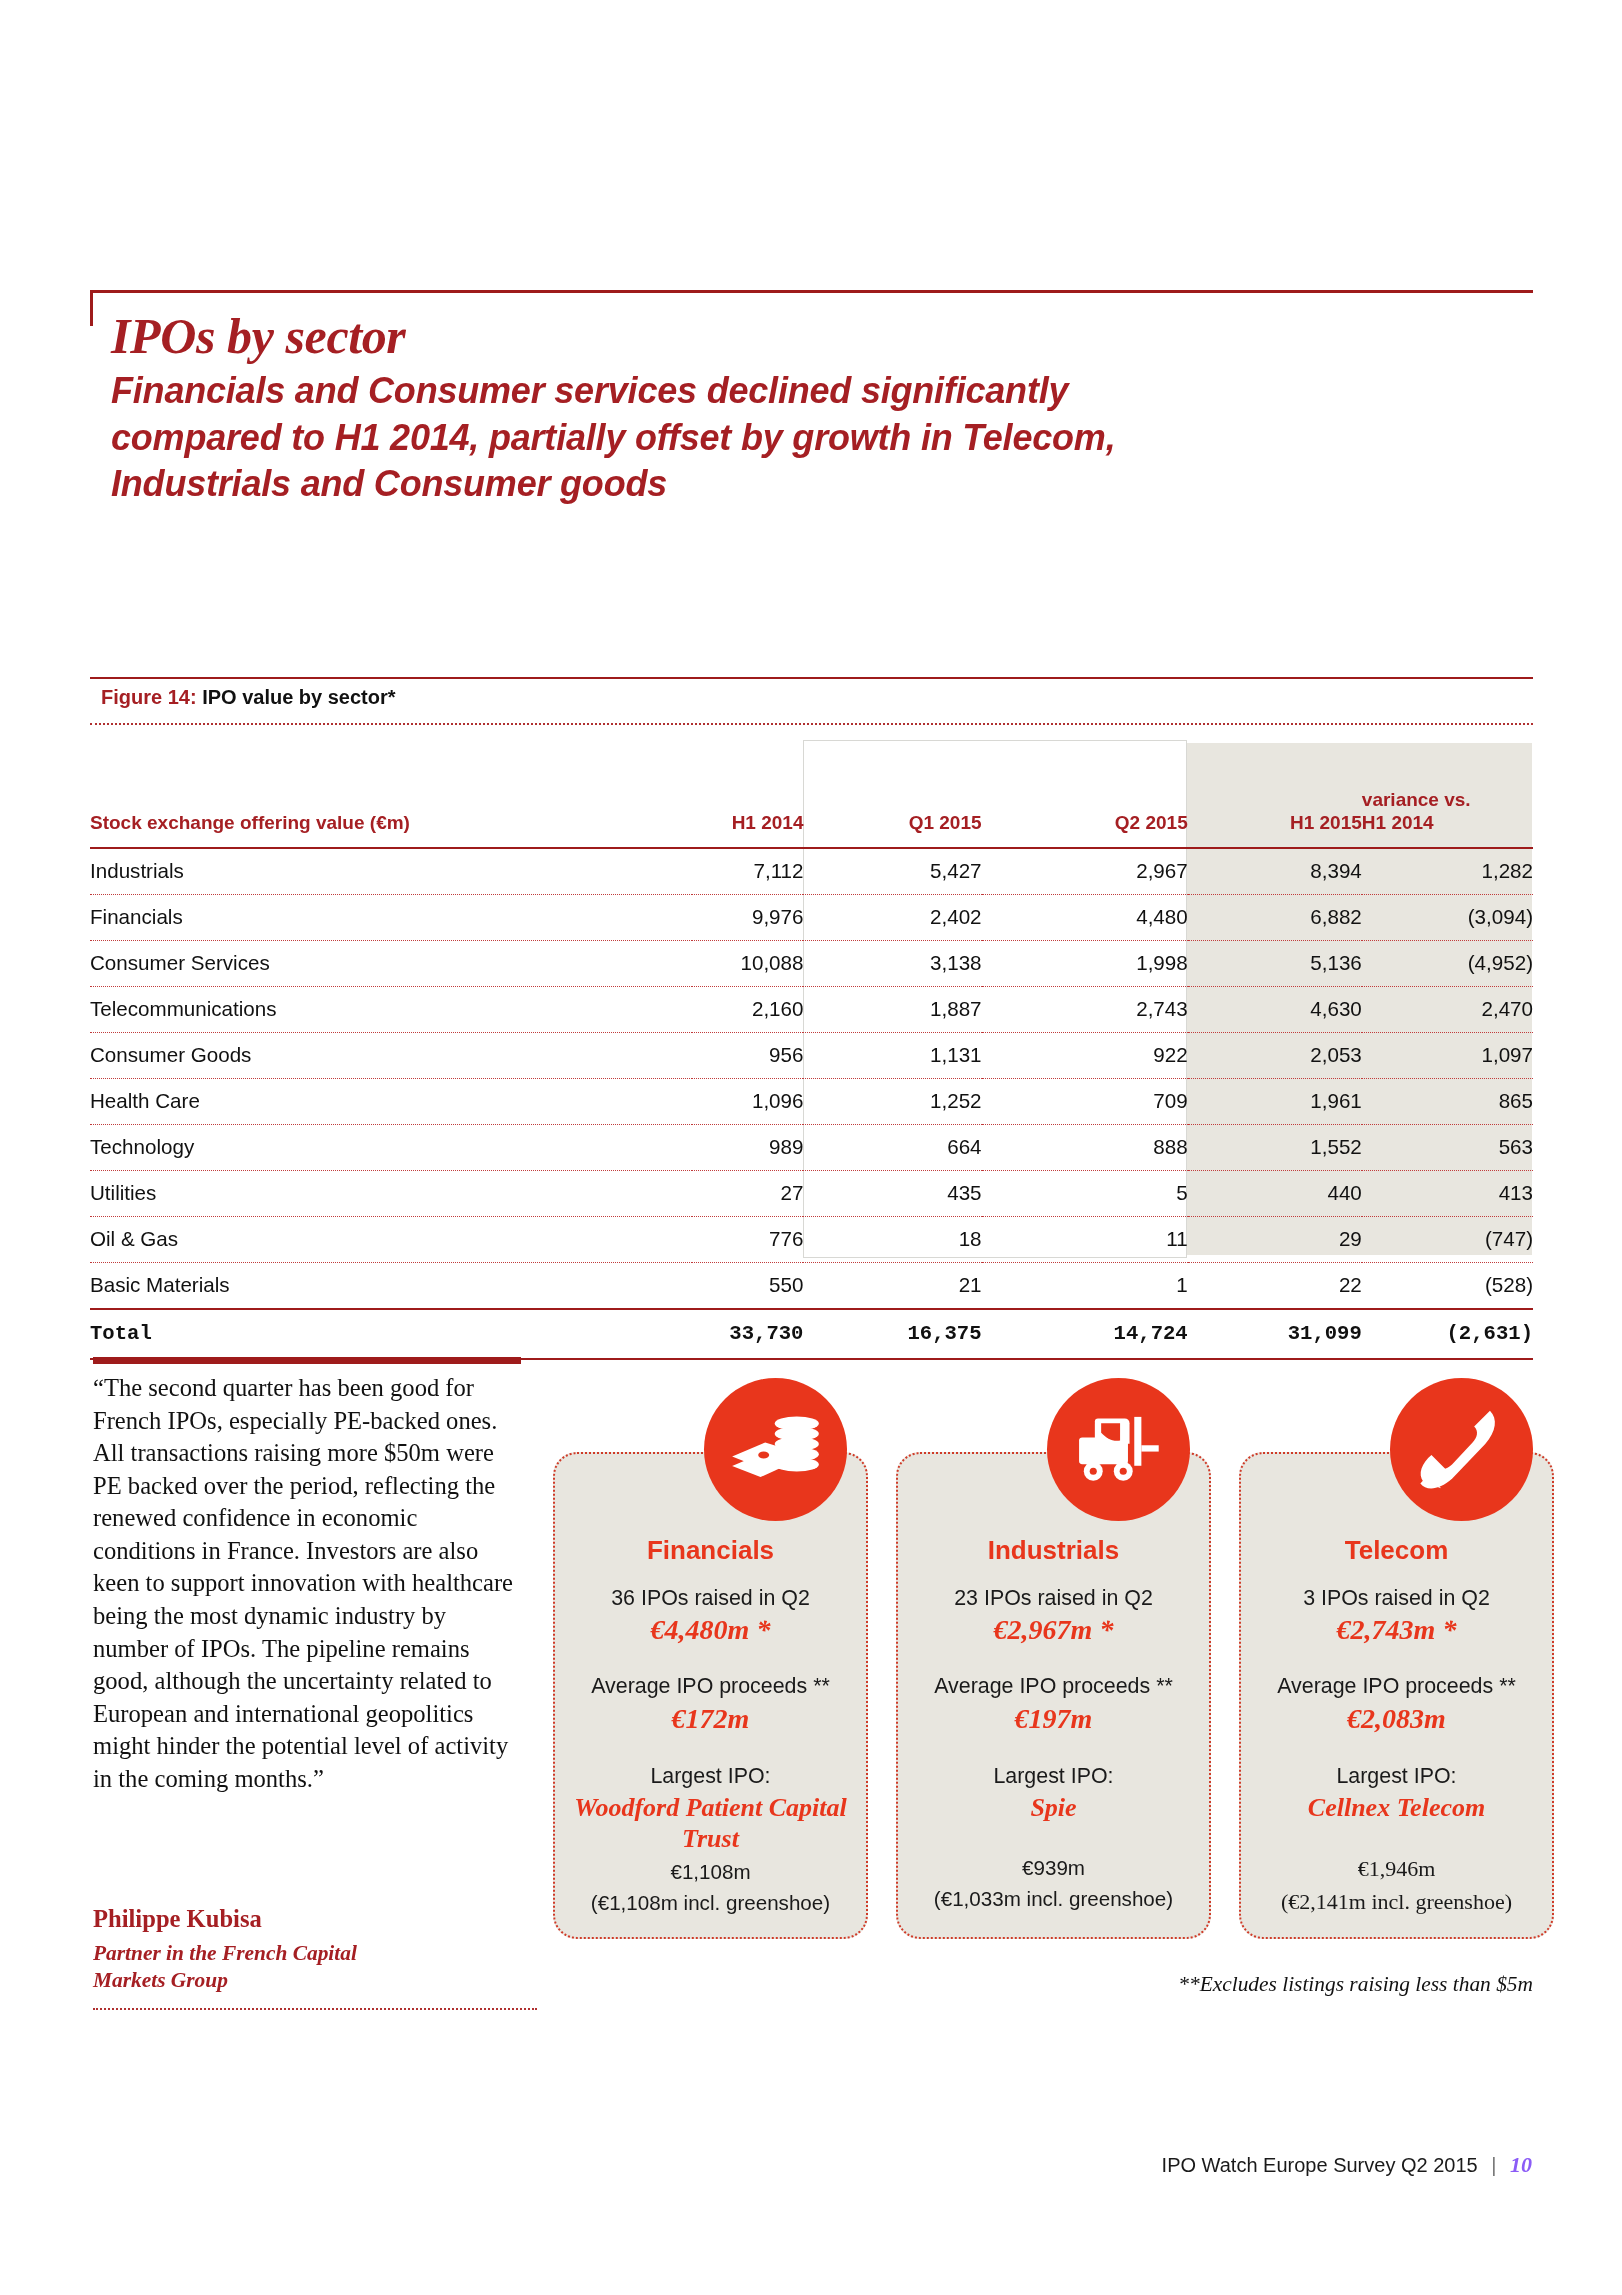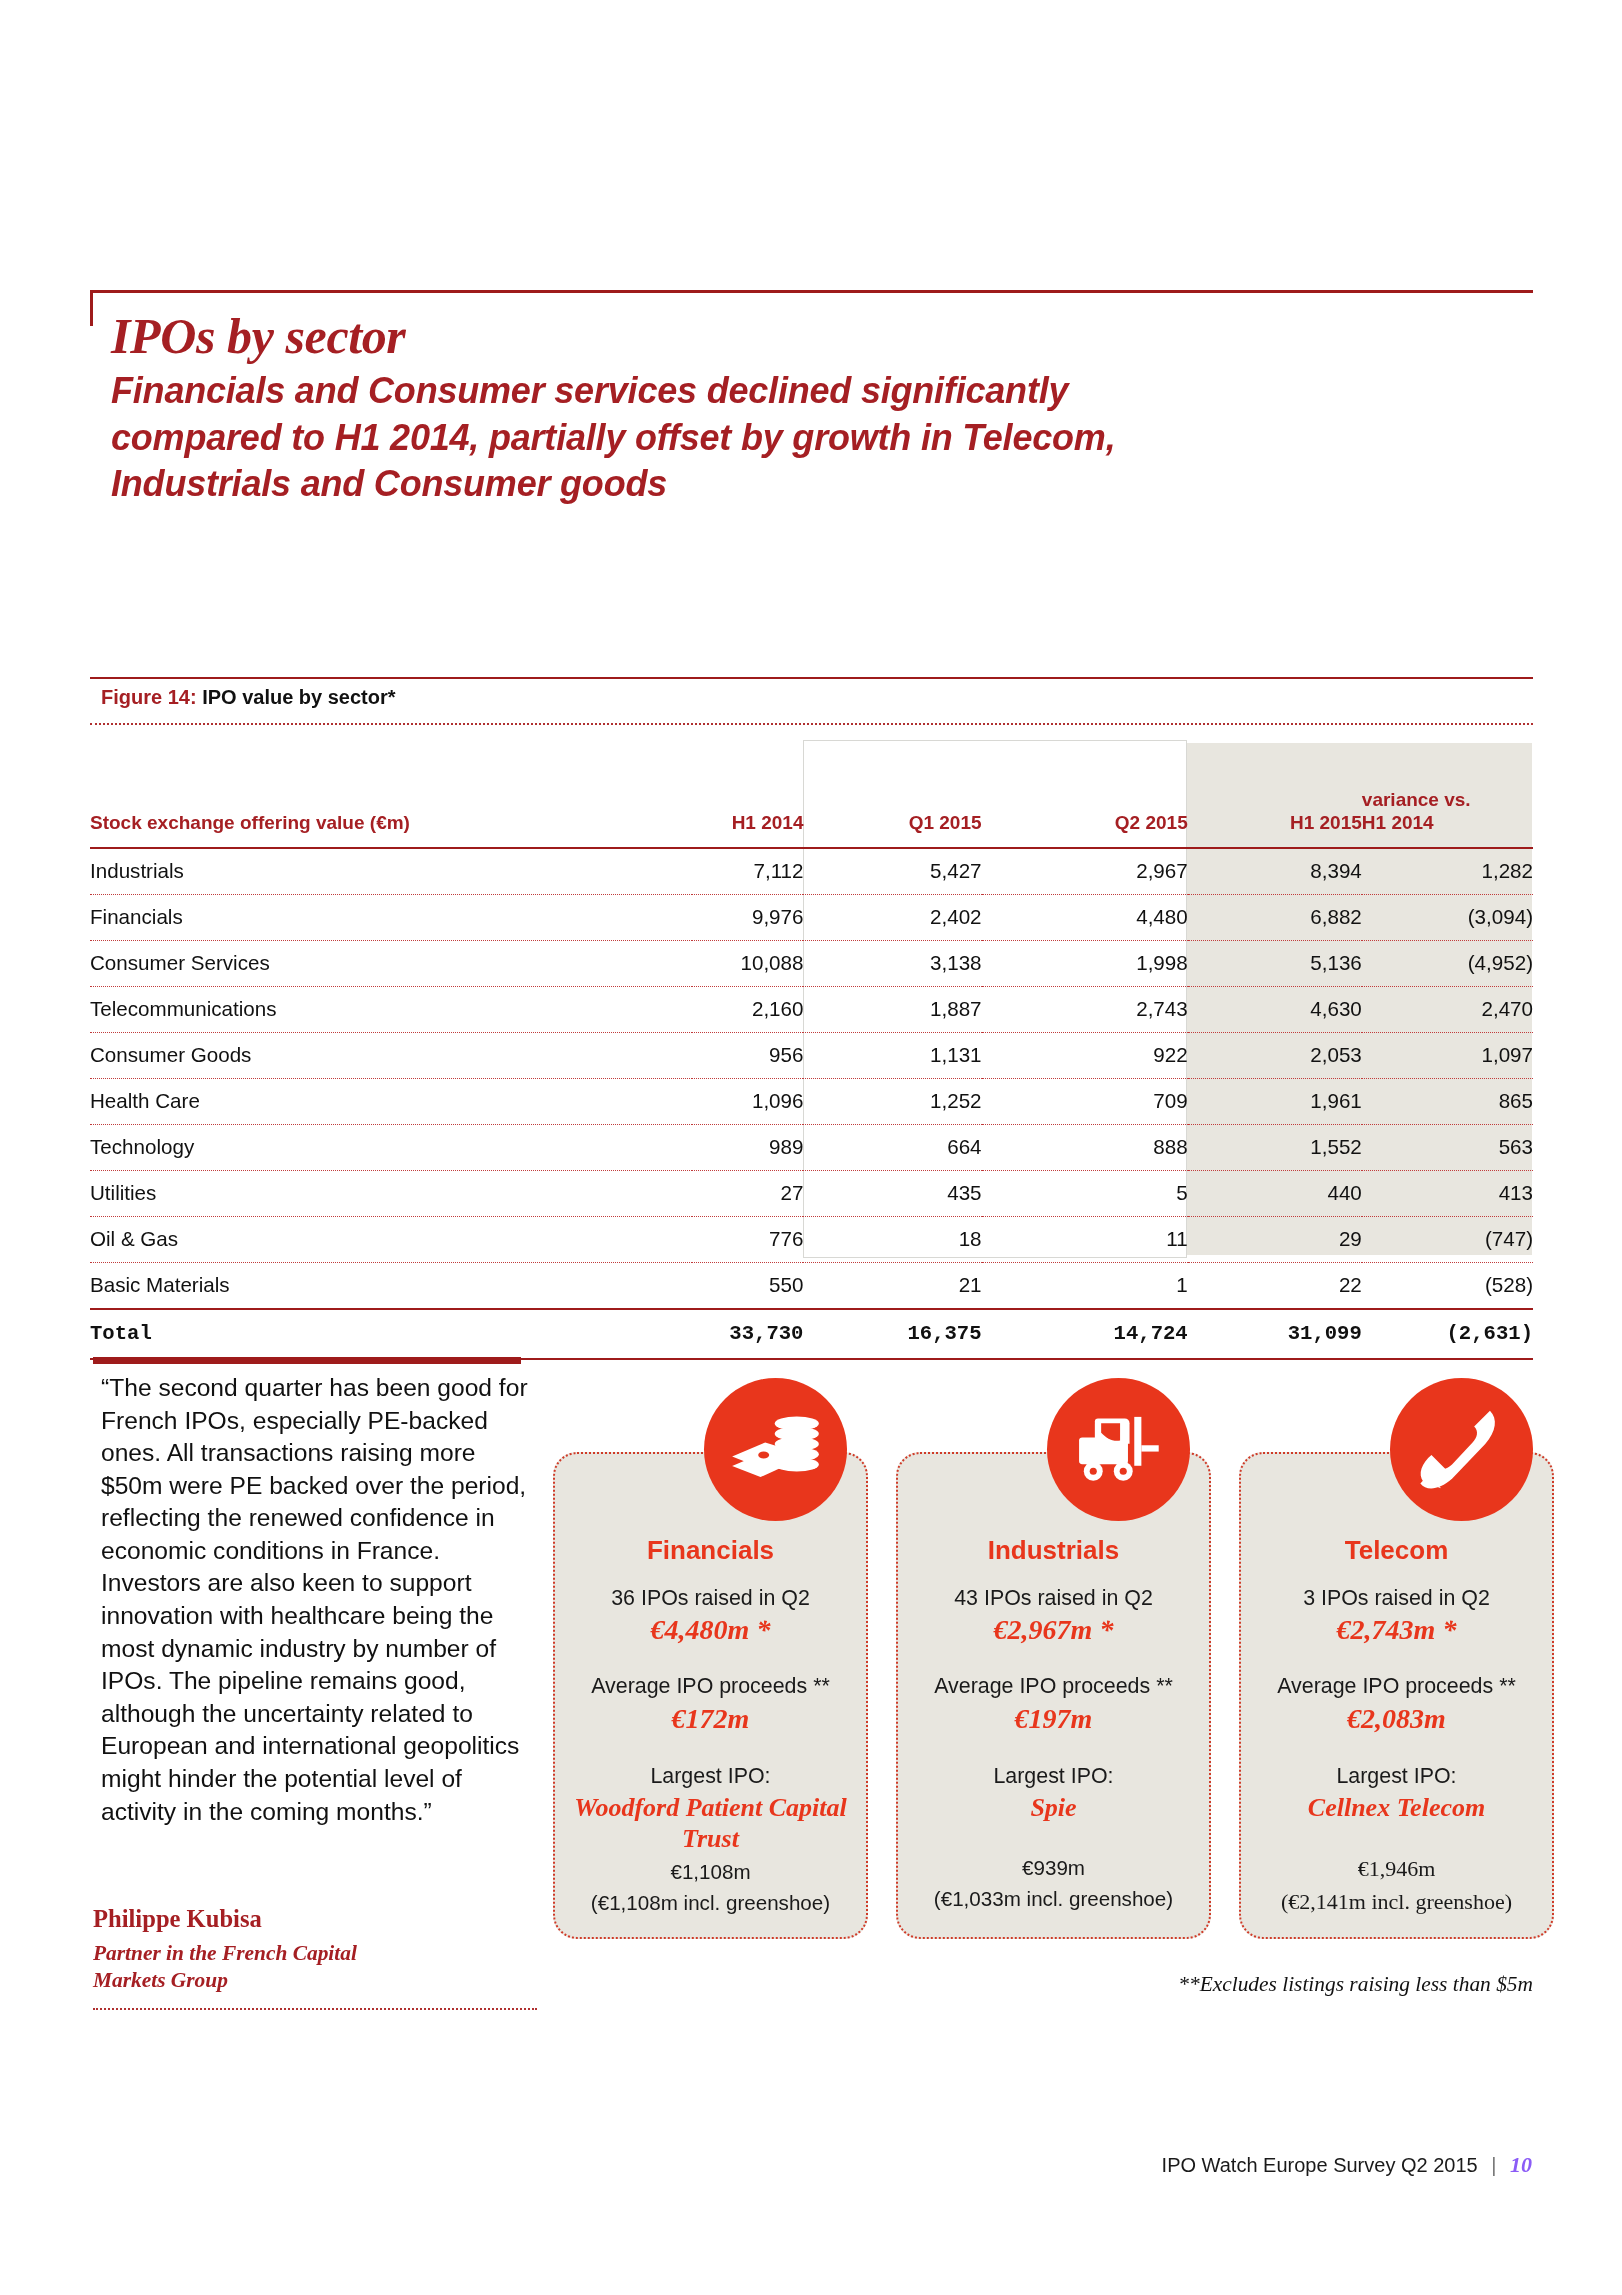--- a/index.html
+++ b/index.html
@@ -194,25 +194,24 @@
     top: 1357px;
     width: 428px;
     height: 7.1px;
     background: #9e1b1b;
   }
   .quote-body {
     position: absolute;
     left: 93px;
     top: 1372px;
     width: 428px;
-    font-family: Liberation Sans, sans-serif;
+    font-family: Liberation Serif, serif;
     font-size: 24.6px;
     line-height: 1.325;
     color: #111111;
-    margin-left: 8px;
   }
   .quote-name {
     position: absolute;
     left: 93px;
     top: 1905px;
     width: 444px;
     font-family: "Liberation Serif", serif;
     font-weight: bold;
     font-size: 24.6px;
     color: #a51f23;
@@ -540,21 +539,21 @@
           <rect x="85" y="46" width="22" height="8"></rect>
           <circle cx="24" cy="79" r="12"></circle>
           <circle cx="62" cy="79" r="12"></circle>
           <circle cx="24" cy="79" r="4.5" fill="#e8361c"></circle>
           <circle cx="62" cy="79" r="4.5" fill="#e8361c"></circle>
         </g>
       </svg>
     </div>
     <div class="card-inner">
       <div class="card-title">Industrials</div>
-      <div class="card-line">43 IPOs raised in Q2</div>
+      <div class="card-line">23 IPOs raised in Q2</div>
       <div class="card-big">€2,967m *</div>
       <div class="card-gap"></div>
       <div class="card-line">Average IPO proceeds **</div>
       <div class="card-big">€197m</div>
       <div class="card-gap"></div>
       <div class="card-line card-largest-label">Largest IPO:</div>
       <div class="card-largest-name">Spie</div>
       <div class="card-gap"></div>
       <div class="card-foot">€939m</div>
       <div class="card-foot">(€1,033m incl. greenshoe)</div>

